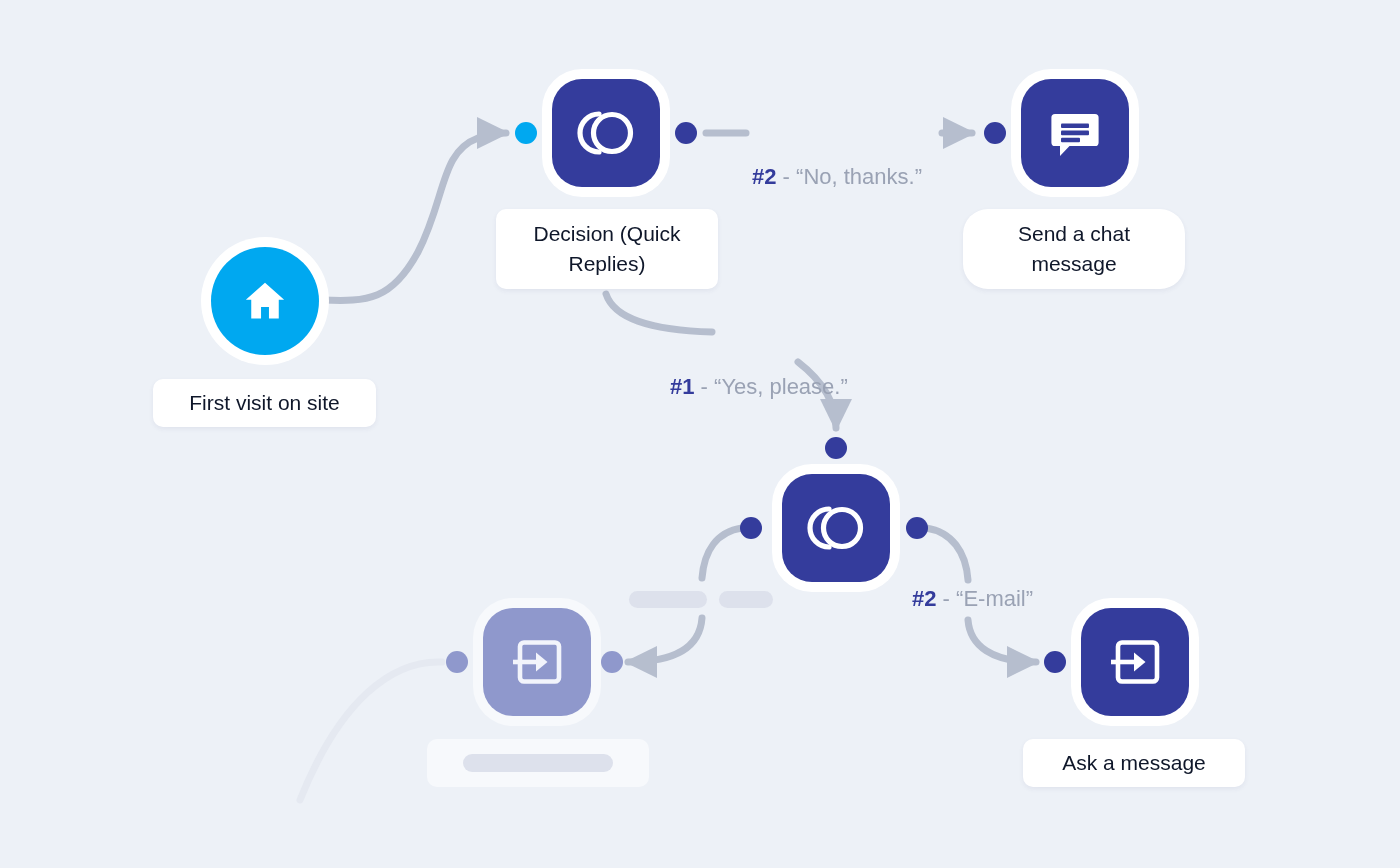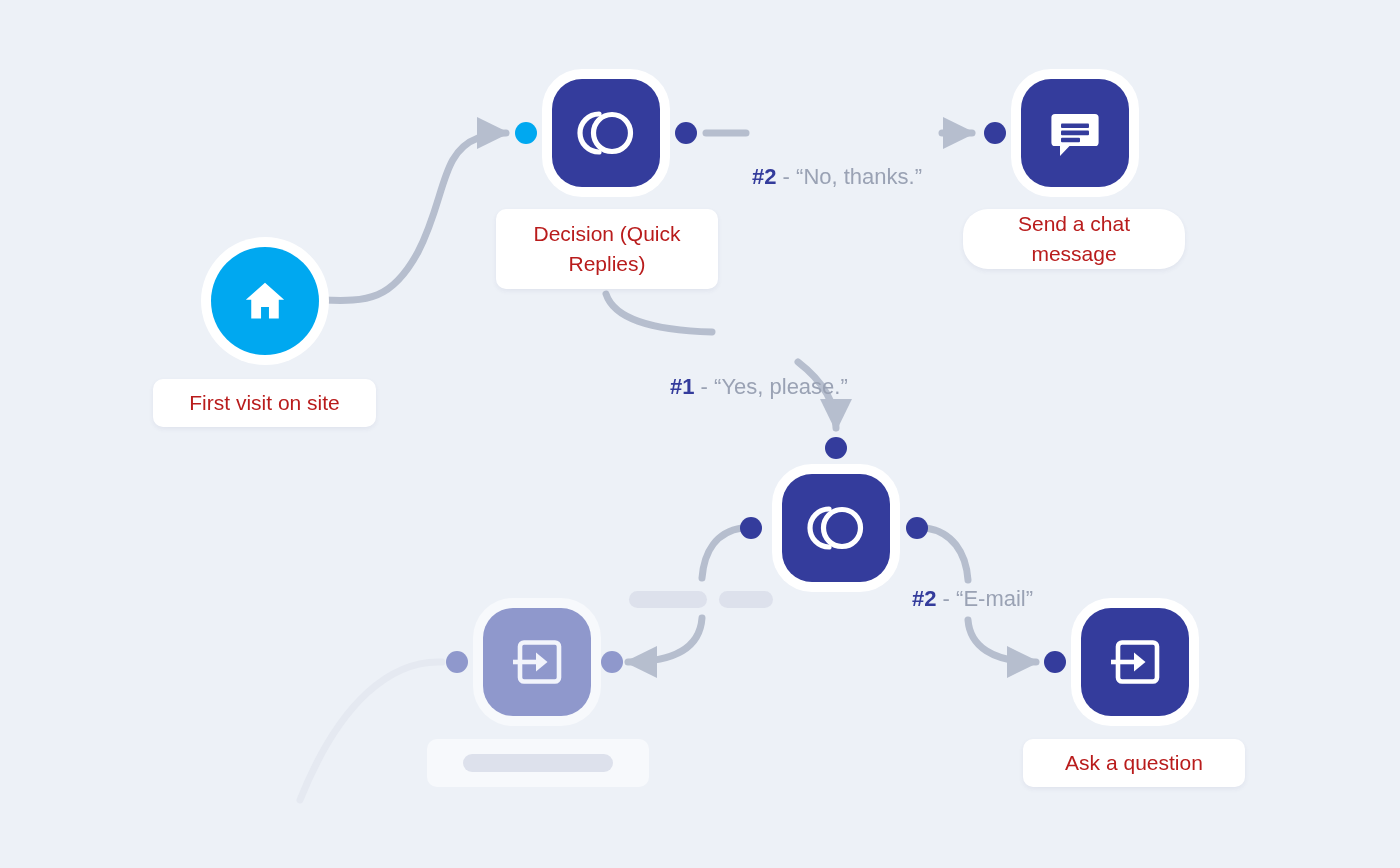--- a/index.html
+++ b/index.html
@@ -67,21 +67,21 @@
   }
   .port.cyan { background: #00a8f0; }
   .port.faded { background: #8f98cc; }
 
   
   .label-card {
     position: absolute;
     background: #ffffff;
     border-radius: 10px;
     box-shadow: 0 2px 5px rgba(50,60,110,0.07);
-    color: #b91c1c;
+    color: #0f172a;
     font-size: 21px;
     line-height: 30px;
     text-align: center;
     display: flex;
     align-items: center;
     justify-content: center;
     padding: 12px 22px;
     z-index: 3;
   }
   .label-card.skeleton {
@@ -190,21 +190,21 @@
   <div class="node" style="left:1021px; top:79px;">
     <div class="node-tile">
       <svg width="56" height="56" viewBox="0 0 56 56">
         <path d="M8 9 H48 A3.6 3.6 0 0 1 51.6 12.6 V37.4 A3.6 3.6 0 0 1 48 41 H22.5 L13 51 V41 H8 A3.6 3.6 0 0 1 4.4 37.4 V12.6 A3.6 3.6 0 0 1 8 9 Z" fill="#ffffff"></path>
         <rect x="14" y="18.5" width="28" height="4.6" rx="1" fill="#343c9c"></rect>
         <rect x="14" y="25.6" width="28" height="4.6" rx="1" fill="#343c9c"></rect>
         <rect x="14" y="32.7" width="19" height="4.6" rx="1" fill="#343c9c"></rect>
       </svg>
     </div>
   </div>
-  <div class="label-card" style="left:963px; top:209px; width:222px; height:60px;border-radius:25px;">
+  <div class="label-card" style="left:963px; top:209px; width:222px; height:80px;border-radius:25px;">
     <span>Send a chat message</span>
   </div>
 
   <div class="edge-label" style="left:670px; top:334px;margin-top:40px;">
     <span class="num">#1</span>
     <span class="dash">-</span>
     <span>“Yes, please.”</span>
   </div>
 
   <div class="node" style="left:782px; top:474px;">
@@ -233,21 +233,21 @@
   <div class="node" style="left:1081px; top:608px;">
     <div class="node-tile">
       <svg width="56" height="52" viewBox="0 0 56 52">
         <rect x="11" y="6.5" width="39" height="39" rx="4" fill="none" stroke="#ffffff" stroke-width="4.6"></rect>
         <path d="M4 26 H32" stroke="#ffffff" stroke-width="4.6" stroke-linecap="butt"></path>
         <path d="M27 16.5 L38.5 26 L27 35.5 Z" fill="#ffffff"></path>
       </svg>
     </div>
   </div>
   <div class="label-card" style="left:1023px; top:739px; width:222px; height:48px;">
-    <span>Ask a question</span>
+    <span>Ask a message</span>
   </div>
 
   <div class="port faded" style="left:601px; top:651px;"></div>
   <div class="node" style="left:483px; top:608px;">
     <div class="node-tile faded">
       <svg width="56" height="52" viewBox="0 0 56 52">
         <rect x="11" y="6.5" width="39" height="39" rx="4" fill="none" stroke="#f2f4fb" stroke-width="4.6"></rect>
         <path d="M4 26 H32" stroke="#f2f4fb" stroke-width="4.6" stroke-linecap="butt"></path>
         <path d="M27 16.5 L38.5 26 L27 35.5 Z" fill="#f2f4fb"></path>
       </svg>

